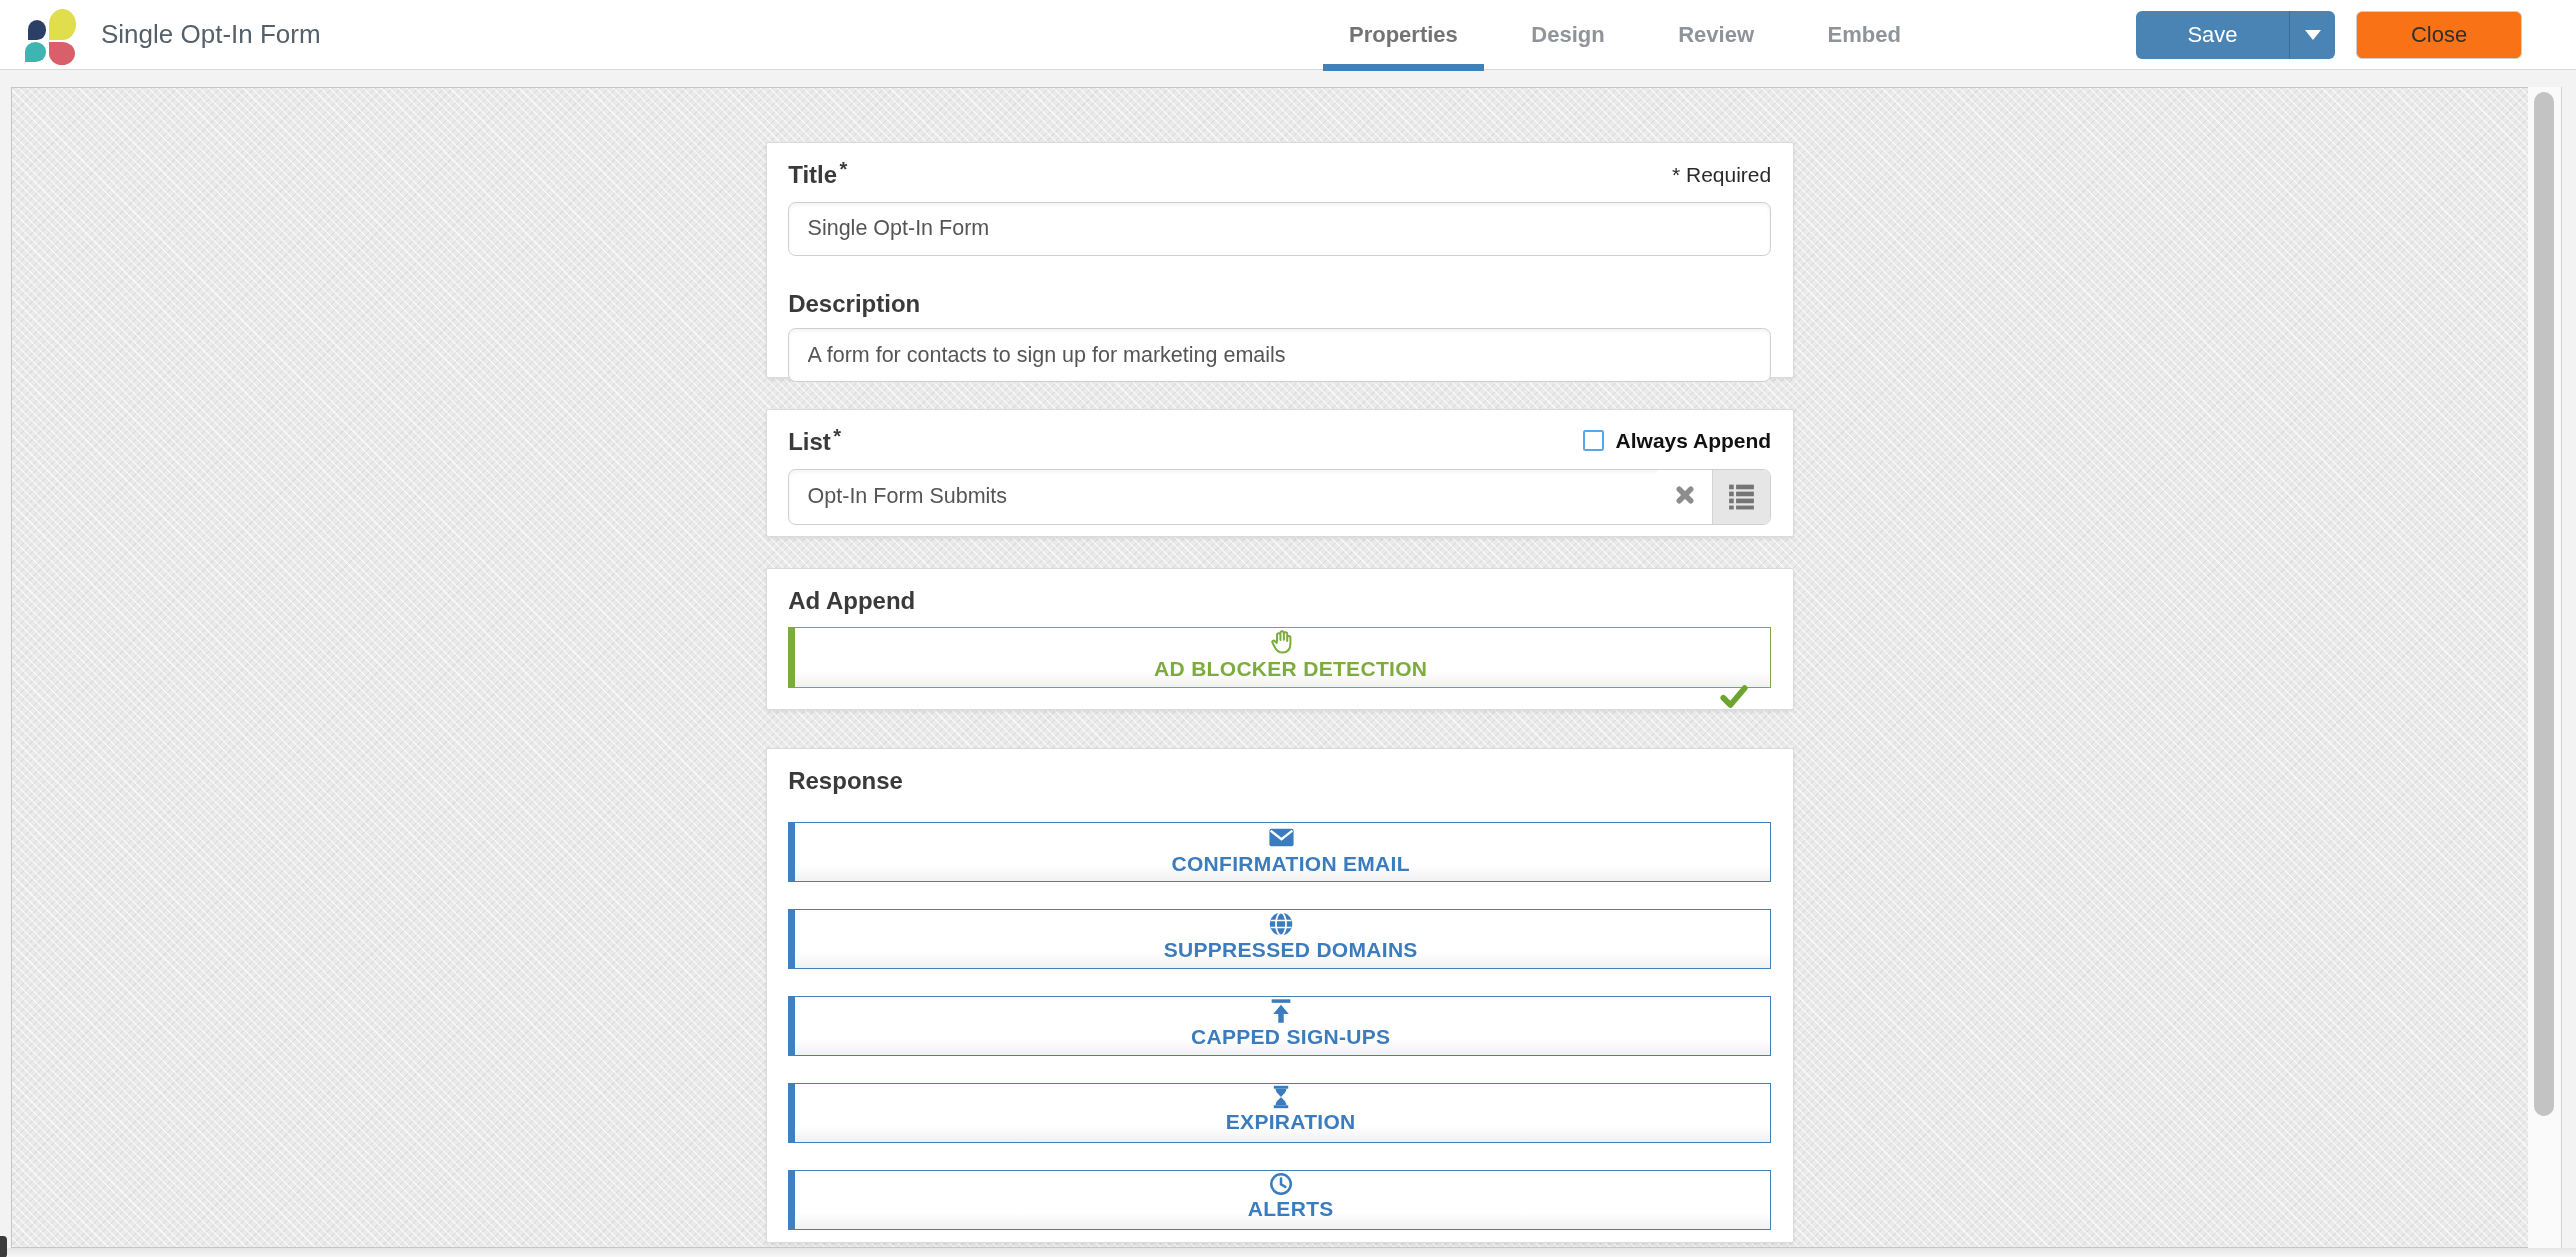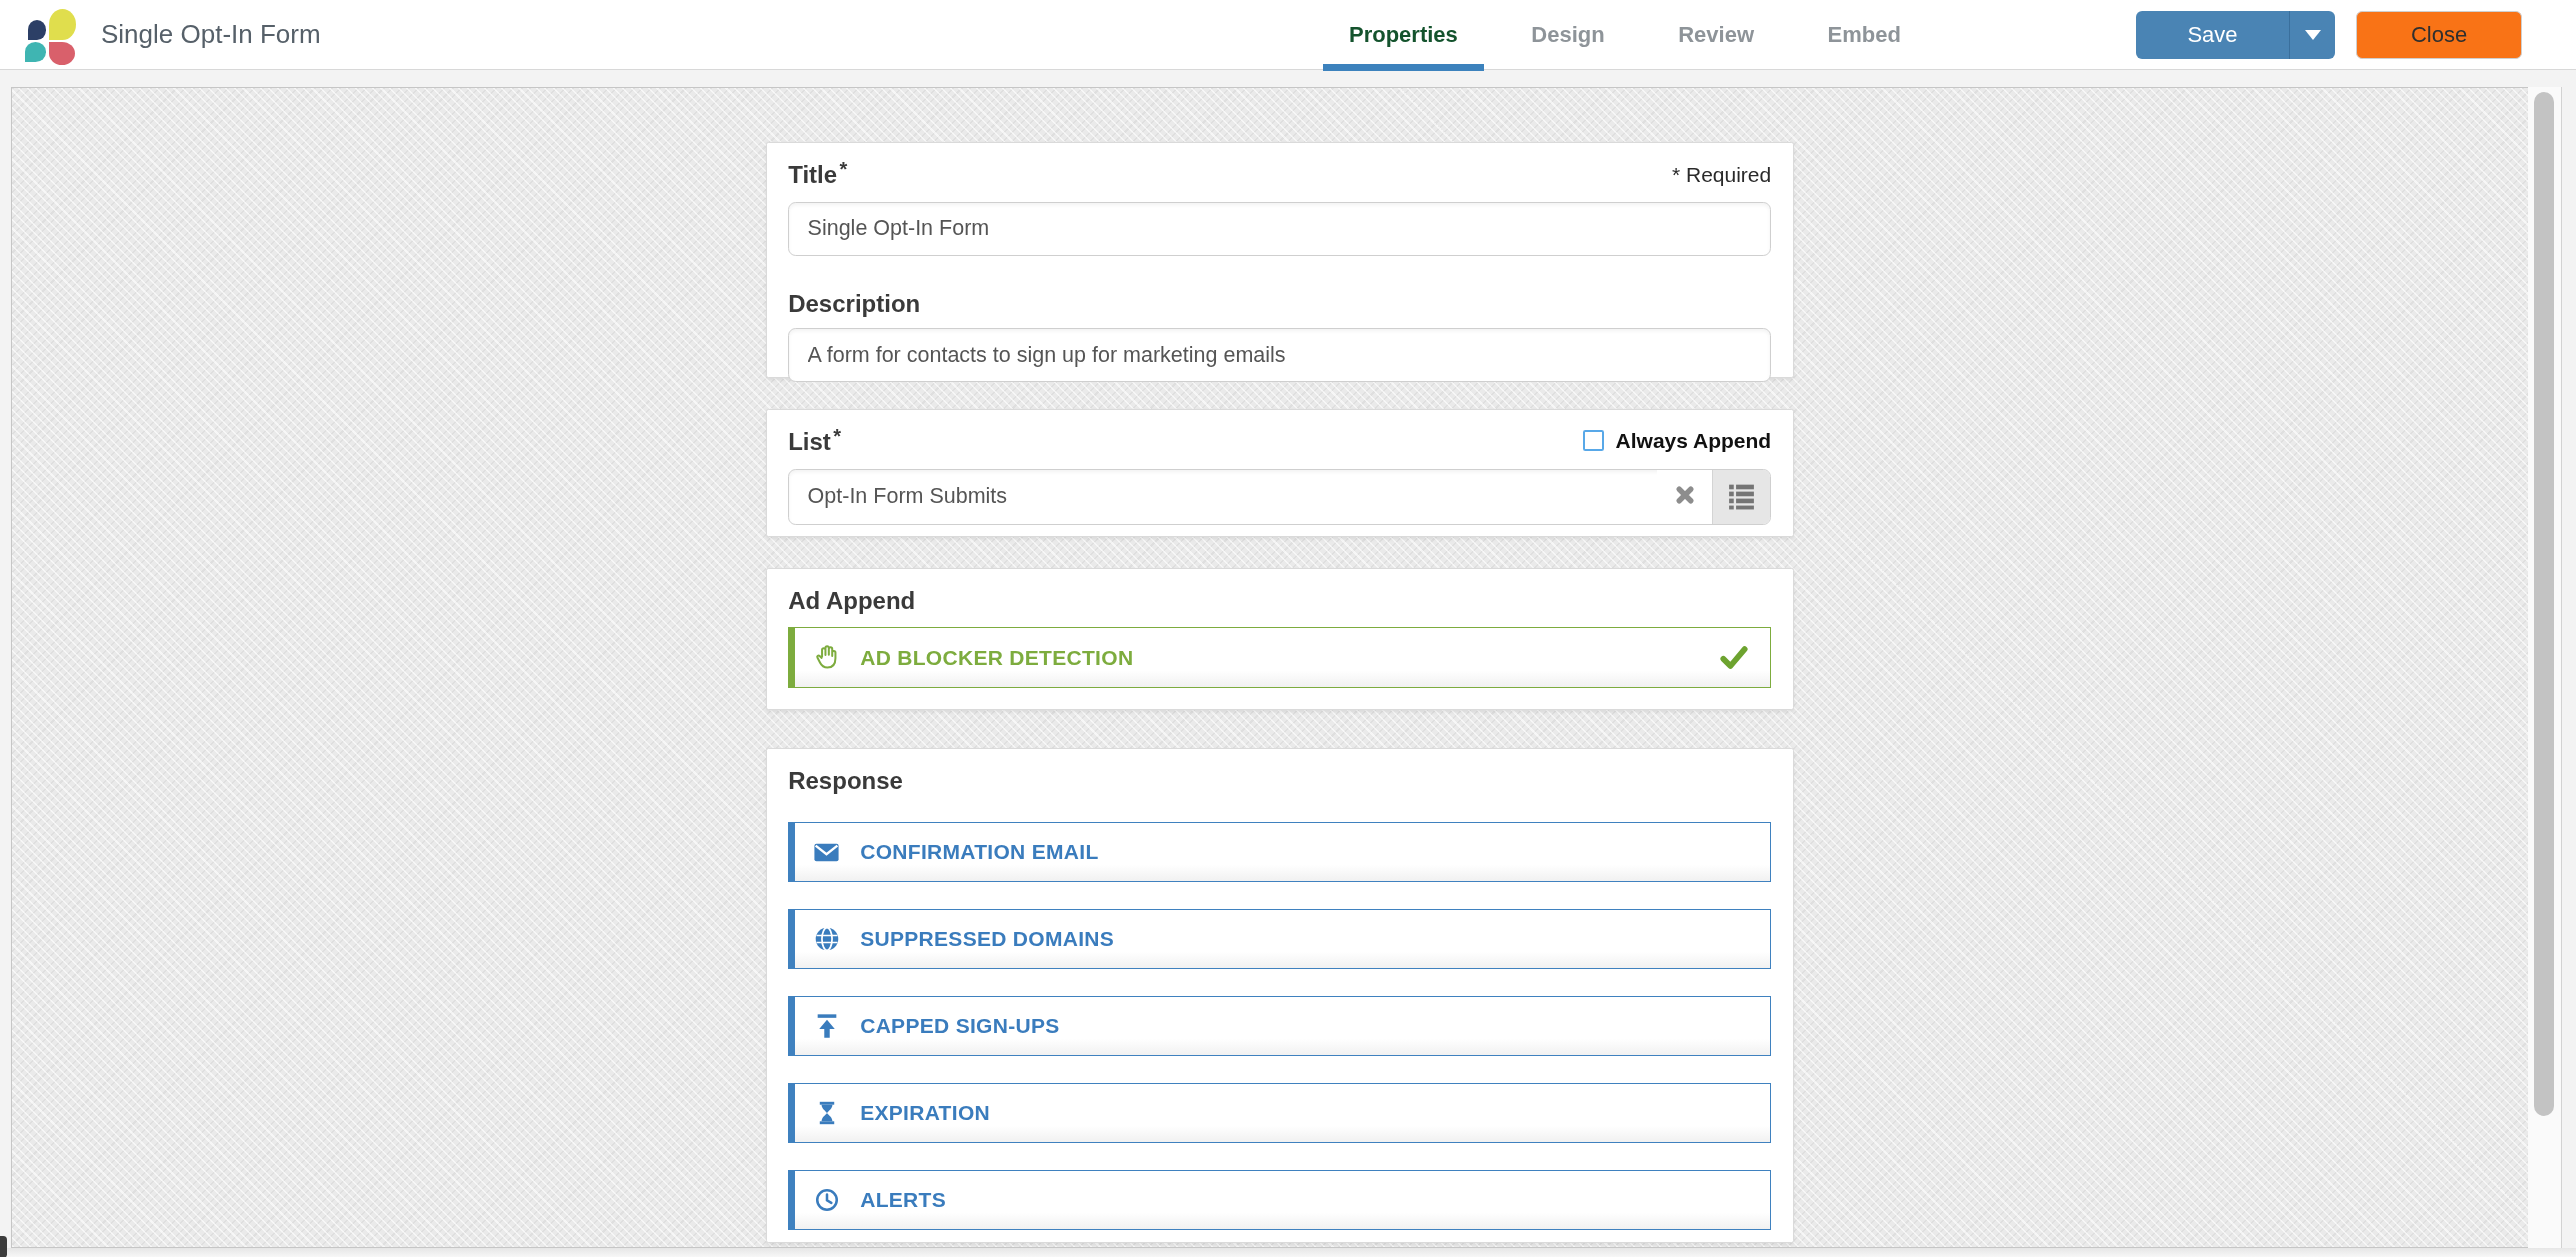--- a/index.html
+++ b/index.html
@@ -9,21 +9,21 @@
   .app-header{position:absolute;left:0;top:0;width:2576px;height:69px;background:#fff;border-bottom:1.5px solid #d8d8d8;z-index:10;}
   .logo{position:absolute;left:24.5px;top:9.2px;width:51px;height:52px;}
   .logo .petal{position:absolute;}
   .petal-navy{left:3.1px;top:10.7px;width:18.4px;height:20px;background:#2c3f66;border-radius:50% 50% 50% 0;}
   .petal-yellow{left:24px;top:0;width:27px;height:31px;background:#e0de4d;border-radius:50% 50% 50% 0;}
   .petal-teal{left:0;top:33px;width:21.5px;height:20px;background:#3fb5b2;border-radius:50% 50% 50% 0;}
   .petal-red{left:24px;top:33px;width:26px;height:23px;background:#d9606b;border-radius:0 50% 50% 50%;}
   .app-title{position:absolute;left:101px;top:0;height:69px;line-height:69px;font-size:26px;color:#566069;white-space:nowrap;}
   .tabs{position:absolute;left:1323px;top:0;height:69px;display:flex;}
   .tab{margin-right:21.5px;padding:0 26px;display:flex;align-items:center;font-size:22px;font-weight:bold;color:#8e9499;position:relative;cursor:pointer;white-space:nowrap;}
-  .tab.active{color:#14532d;}
+  .tab.active{color:#737373;}
   .tab.active::after{content:"";position:absolute;left:0;right:0;bottom:-1.5px;height:6.1px;background:#3c82bd;}
   .header-actions{position:absolute;right:54px;top:10.7px;height:48px;display:flex;gap:21px;}
   .save-group{display:flex;height:48px;border-radius:6.1px;overflow:hidden;background:#4a84b4;}
   .save-main{width:153px;border:none;background:transparent;color:#fff;font-size:22px;font-family:inherit;display:flex;align-items:center;justify-content:center;cursor:pointer;}
   .save-caret{width:46px;border:none;background:transparent;border-left:1.5px solid #3a6f9c;display:flex;align-items:center;justify-content:center;cursor:pointer;}
   .caret-down{width:0;height:0;border-left:8.4px solid transparent;border-right:8.4px solid transparent;border-top:10px solid #fff;}
   .close-btn{width:166px;height:48px;box-sizing:border-box;background:#f97316;border:1.5px solid #cfcfcf;border-radius:6.1px;font-size:22px;font-family:inherit;color:#2f2f2f;display:flex;align-items:center;justify-content:center;cursor:pointer;}
 
   
   .main-panel{position:absolute;left:10.7px;top:87px;width:2518px;height:1161px;box-sizing:border-box;border:1.5px solid #c6c6c6;overflow:hidden;
@@ -54,21 +54,21 @@
 
   .append-check{display:flex;align-items:center;gap:11.5px;cursor:pointer;padding-top:1.5px;text-align:right;}
   .checkbox{width:21.5px;height:21.5px;box-sizing:border-box;border:2.3px solid #58a8e8;border-radius:2.3px;background:#fff;}
   .append-label{font-size:21px;font-weight:bold;color:#111;}
 
   .input-group{margin-top:10.7px;display:flex;height:54px;border:1.5px solid #cfcfcf;border-radius:7.7px;overflow:hidden;background:#fff;box-shadow:inset 0 2.3px 3.8px rgba(0,0,0,.05);}
   .input-group input{flex:1;border:none;outline:none;font-size:21.5px;font-family:inherit;color:#555;padding:0 18.4px;background:transparent;}
   .clear-x{width:55px;display:flex;align-items:center;justify-content:center;cursor:pointer;background:#fff;border:none;}
   .list-btn{width:58px;background:#e6e6e6;border:none;border-left:1.5px solid #d4d4d4;display:flex;align-items:center;justify-content:center;cursor:pointer;}
 
-  .big-btn{width:100%;display:flex;align-items:center;border-style:solid;border-width:1.5px 1.5px 1.5px 7.7px;background:linear-gradient(180deg,#ffffff 72%,#f1f1f1);padding:0 20px 0 17px;box-sizing:border-box;cursor:pointer;font-family:inherit;text-align:left;}
+  .big-btn{width:100%;display:flex;align-items:center;border-style:solid;border-width:1.5px 1.5px 1.5px 7.7px;background:linear-gradient(180deg,#ffffff 72%,#f1f1f1);padding:0 20px 0 17px;box-sizing:border-box;cursor:pointer;font-family:inherit;text-align:left;flex-direction:column;}
   .big-btn .btn-label{font-size:21px;font-weight:bold;letter-spacing:0.3px;margin-left:19px;white-space:nowrap;}
   .btn-icon{display:flex;align-items:center;justify-content:center;width:29px;}
   .big-btn.green{margin-top:12.3px;height:61px;border-color:#7dac3e;color:#7dac3e;}
   .big-btn.blue{margin-top:27px;height:60px;border-color:#3f81bf;color:#3a7cbd;}
   .big-btn.blue.first{margin-top:12.3px;}
   .btn-star{font-size:19px;font-weight:bold;margin-left:9.2px;position:relative;top:-6.1px;}
   .check-right{margin-left:auto;display:flex;align-items:center;}
 </style>
 </head>
 <body>

